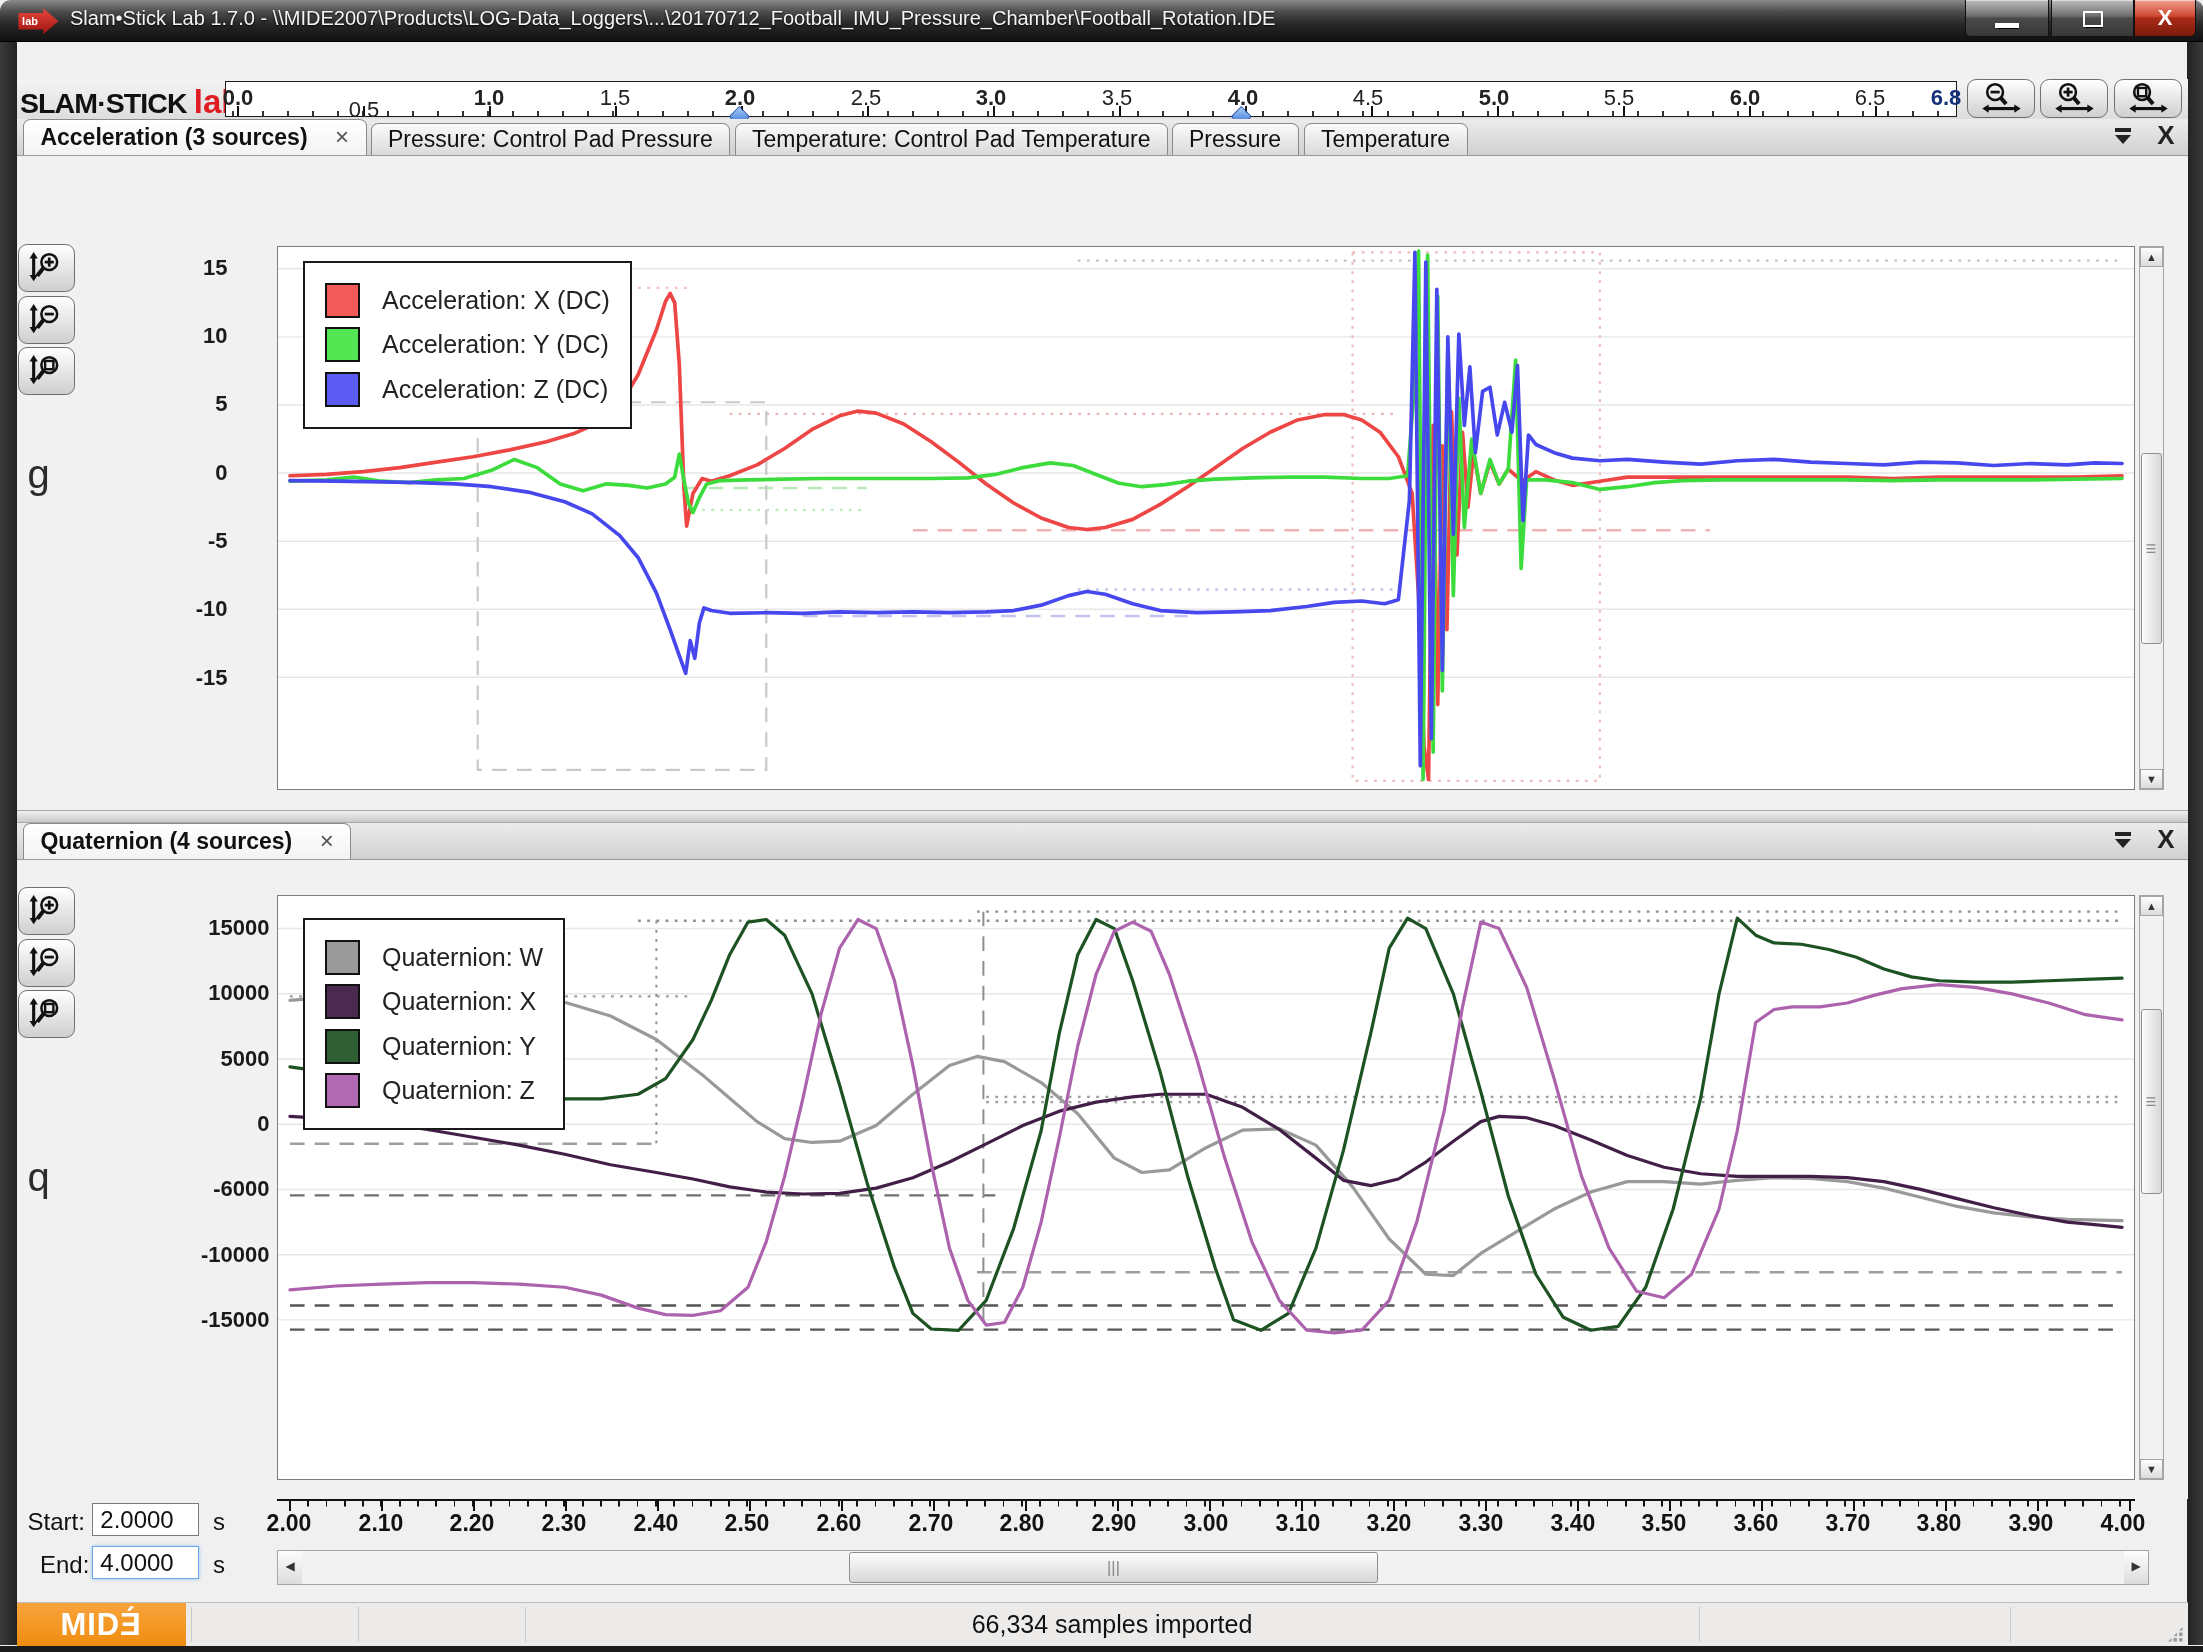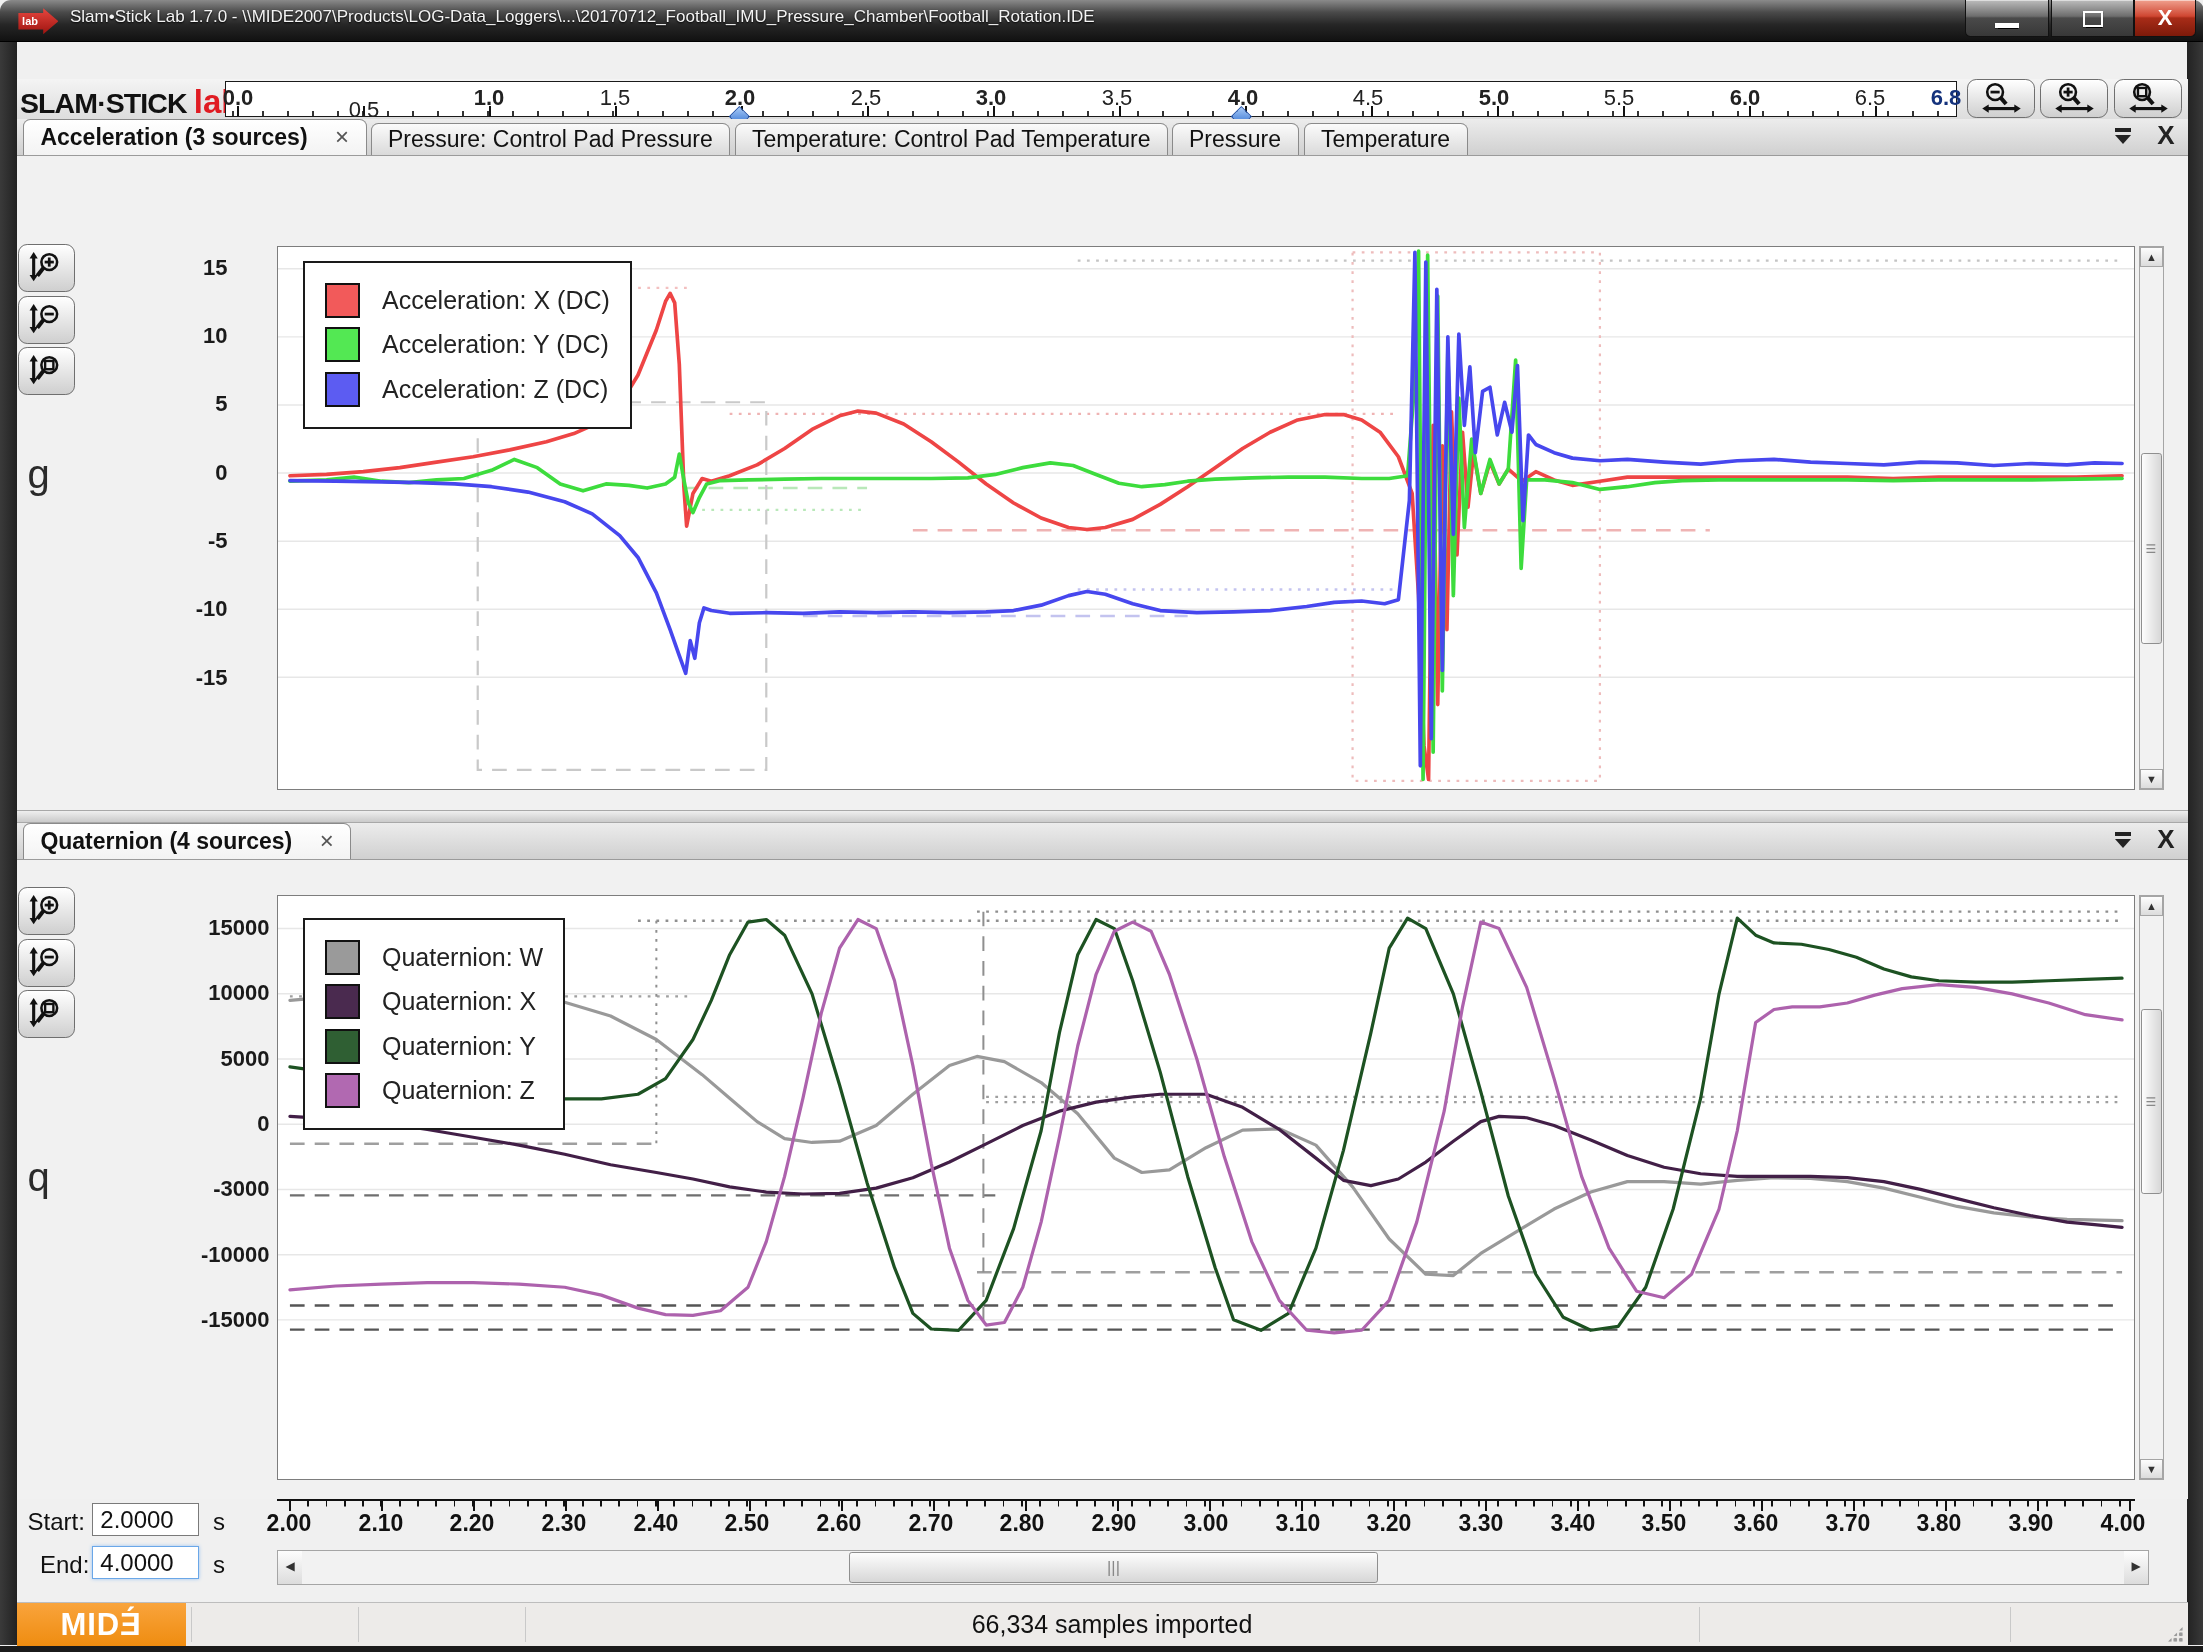--- a/index.html
+++ b/index.html
@@ -5,21 +5,21 @@
   html,body{margin:0;padding:0;background:#555;}
   *{box-sizing:border-box;font-family:"Liberation Sans",sans-serif;}
   #win{position:relative;width:2204px;height:1653px;background:#f0f0f0;overflow:hidden;}
   .abs{position:absolute;}
   
   #titlebar{left:0;top:0;width:2204px;height:42px;background:linear-gradient(#8a8a8a,#4a4a4a 30%,#262626 60%,#111);border-radius:11px 11px 0 0;border-bottom:0.9px solid #000;}
   #frameL{left:0;top:42px;width:16.5px;height:1603px;background:linear-gradient(90deg,#3a3a3a,#222);}
   #frameR{left:2187px;top:42px;width:16.5px;height:1603px;background:linear-gradient(270deg,#3a3a3a,#222);}
   #frameB{left:0;top:1646px;width:2204px;height:7.3px;background:#1b1b1b;}
   #appicon{left:18.4px;top:8.3px;width:40px;height:26px;background:linear-gradient(#e8473f,#9e1410);clip-path:polygon(0 18%,62% 18%,62% 0,100% 50%,62% 100%,62% 82%,0 82%);color:#fff;font-size:11px;font-weight:bold;line-height:26px;padding-left:3.7px;}
-  #wtitle{left:70px;top:7.3px;font-size:17px;color:#f4f4f4;text-shadow:0 0.9px 1.8px #000;white-space:nowrap;}
+  #wtitle{left:70px;top:7.3px;font-size:20px;color:#f4f4f4;text-shadow:0 0.9px 1.8px #000;white-space:nowrap;}
   .winbtn{top:0;height:37px;border:0.9px solid #111;border-top:none;background:linear-gradient(#bdbdbd,#6d6d6d 45%,#4a4a4a 50%,#383838);color:#fff;text-align:center;line-height:35px;font-size:22px;box-shadow:inset 0 0.9px 0 rgba(255,255,255,.5);}
   #btnMin{left:1965px;width:84px;border-radius:0 0 0 5.5px;}
   #btnMax{left:2051px;width:83px;}
   #btnClose{left:2134px;width:62px;background:linear-gradient(#f0a08e,#cf4631 45%,#a82c18 50%,#7d1a0a);border-radius:0 0 5.5px 0;font-weight:bold;}
   .minbar{display:inline-block;width:24px;height:4.6px;background:#fff;vertical-align:middle;margin-top:13px;box-shadow:0 0.9px 0.9px #000;}
   .maxbox{display:inline-block;width:20px;height:15.6px;border:2.8px solid #fff;vertical-align:middle;box-shadow:0 0.9px 0.9px #000;}
   
   #menubar{left:16.5px;top:42px;width:2171px;height:37px;background:linear-gradient(#fafcfe,#e9edf4);border-bottom:0.9px solid #c2c6cc;}
   .menuitem{display:inline-block;padding:0 17.4px;line-height:37px;font-size:24px;color:#111;}
   #toolbar{left:16.5px;top:79px;width:2171px;height:40px;background:linear-gradient(#f4f4f4,#dddddd);}
@@ -297,21 +297,21 @@
         <path d="M7 0 L2.5 7 L11.5 7 Z" fill="#111"></path>
         <path d="M7 32 L2.5 25 L11.5 25 Z" fill="#111"></path>
       </svg>
     </div>
   <div class="abs unitlabel" style="left:27.5px;top:1155px">q</div>
   <div class="abs ylabwrap" id="ylab2" style="left:16.5px;top:895px;width:253px;height:585px">
       <span class="ylab" style="top: 33px;">15000</span>
       <span class="ylab" style="top: 98px;">10000</span>
       <span class="ylab" style="top: 164px;">5000</span>
       <span class="ylab" style="top: 229px;">0</span>
-      <span class="ylab" style="top: 294px;">-3000</span>
+      <span class="ylab" style="top: 294px;">-6000</span>
       <span class="ylab" style="top: 360px;">-10000</span>
       <span class="ylab" style="top: 425px;">-15000</span>
     </div>
   <div class="abs plot" id="plot2" style="left:277px;top:895px;width:1858px;height:585px">
       <svg viewBox="0 0 2023 637" preserveAspectRatio="none">
         <line x1="0" x2="2023" y1="35.62639821029082" y2="35.62639821029082" stroke="#e7e7e7" stroke-width="1.6"></line>
         <line x1="0" x2="2023" y1="106.87919463087249" y2="106.87919463087249" stroke="#e7e7e7" stroke-width="1.6"></line>
         <line x1="0" x2="2023" y1="178.13199105145415" y2="178.13199105145415" stroke="#e7e7e7" stroke-width="1.6"></line>
         <line x1="0" x2="2023" y1="249.3847874720358" y2="249.3847874720358" stroke="#e7e7e7" stroke-width="1.6"></line>
         <line x1="0" x2="2023" y1="320.6375838926175" y2="320.6375838926175" stroke="#e7e7e7" stroke-width="1.6"></line>

